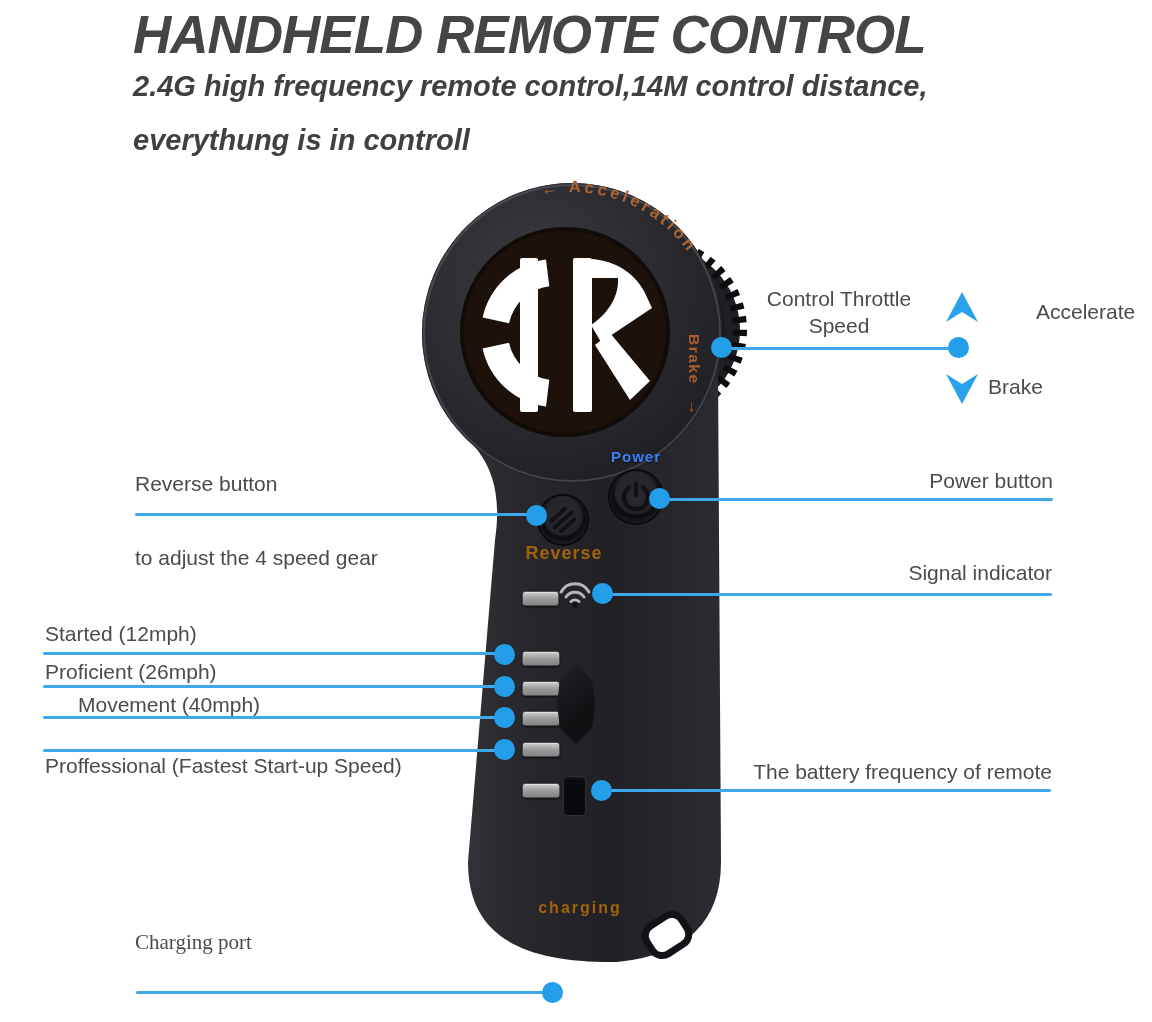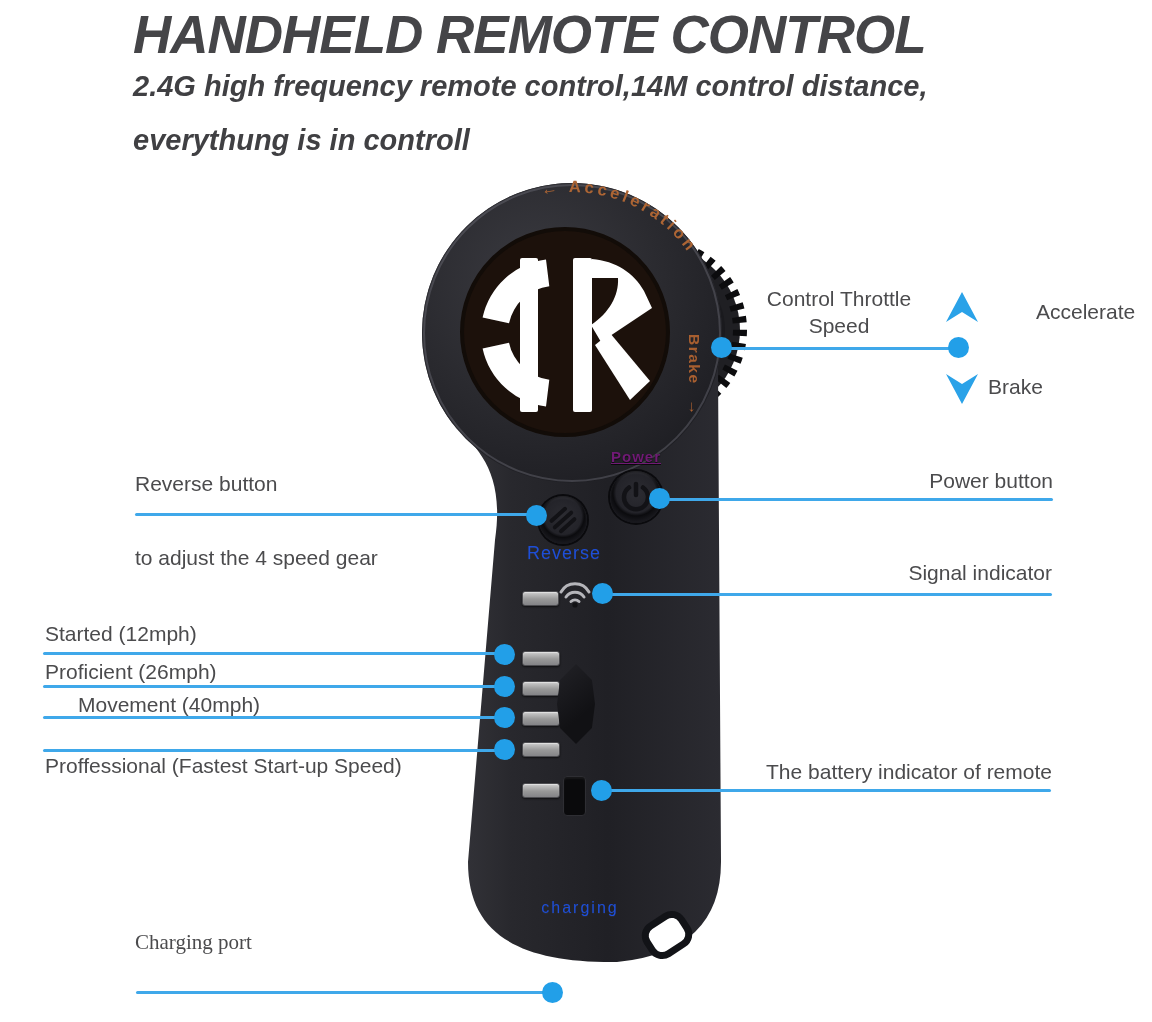--- a/index.html
+++ b/index.html
@@ -14,22 +14,22 @@
   .line{height:3px;background:#3fa8ea;border-radius:2px;}
   .dot{width:21px;height:21px;border-radius:50%;background:#229fe8;}
   .r{text-align:right;}
   
   .led{width:36px;height:13px;border-radius:3px;border:1px solid #4c4c50;
        background:linear-gradient(180deg,#cdcdcd,#989898 55%,#848487);
        box-shadow:inset 0 1px 1px rgba(255,255,255,.45), 0 1px 2px rgba(0,0,0,.6);}
   .btn{border-radius:50%;
        background:radial-gradient(circle at 50% 42%, #2c2c32 0%, #232329 50%, #0b0b0e 58%, #18181d 72%, #0e0e12 100%);
        box-shadow:0 0 0 2px #0a0a0d, inset 0 2px 3px rgba(255,255,255,.05);}
-  .engrave-orange{color:#701a75;font-weight:bold;letter-spacing:1px;text-shadow:0 1px 1px rgba(0,0,0,.7);text-decoration:underline;}
-  .engrave-dark{color:#1d4ed8;font-weight:normal;text-shadow:0 1px 0 rgba(110,110,120,.12);}
+  .engrave-orange{color:#3b82f6;font-weight:bold;letter-spacing:1px;text-shadow:0 1px 1px rgba(0,0,0,.7);}
+  .engrave-dark{color:#a16207;font-weight:bold;text-shadow:0 1px 0 rgba(110,110,120,.12);}
 </style>
 </head>
 <body>
 
 <div id="stage">
 
   <div class="abs title" style="left:133px;top:4px;">HANDHELD REMOTE CONTROL</div>
   <div class="abs subtitle" style="left:133px;top:70px;">2.4G high frequency remote control,14M control distance,</div>
   <div class="abs subtitle" style="left:133px;top:124px;">everythung is in controll</div>
 
@@ -169,21 +169,21 @@
   <div class="abs dot" style="left:494px;top:676px;"></div>
 
   <div class="abs lbl" style="left:34px;top:693px;margin-left:44px;">Movement (40mph)</div>
   <div class="abs line" style="left:43px;top:716px;width:462px;"></div>
   <div class="abs dot" style="left:494px;top:707px;"></div>
 
   <div class="abs lbl" style="left:45px;top:726px;margin-top:28px;">Proffessional (Fastest Start-up Speed)</div>
   <div class="abs line" style="left:43px;top:749px;width:462px;"></div>
   <div class="abs dot" style="left:494px;top:739px;"></div>
 
-  <div class="abs lbl r" style="right:100px;top:760px;">The battery indicator of remote</div>
+  <div class="abs lbl r" style="right:100px;top:760px;">The battery frequency of remote</div>
   <div class="abs line" style="left:601px;top:789px;width:450px;"></div>
   <div class="abs dot" style="left:591px;top:780px;"></div>
 
   <div class="abs lbl" style="left:135px;top:930px;font-family:Liberation Serif, serif;">Charging port</div>
   <div class="abs line" style="left:136px;top:991px;width:417px;"></div>
   <div class="abs dot" style="left:542px;top:982px;"></div>
 
 </div>
 
 </body></html>

